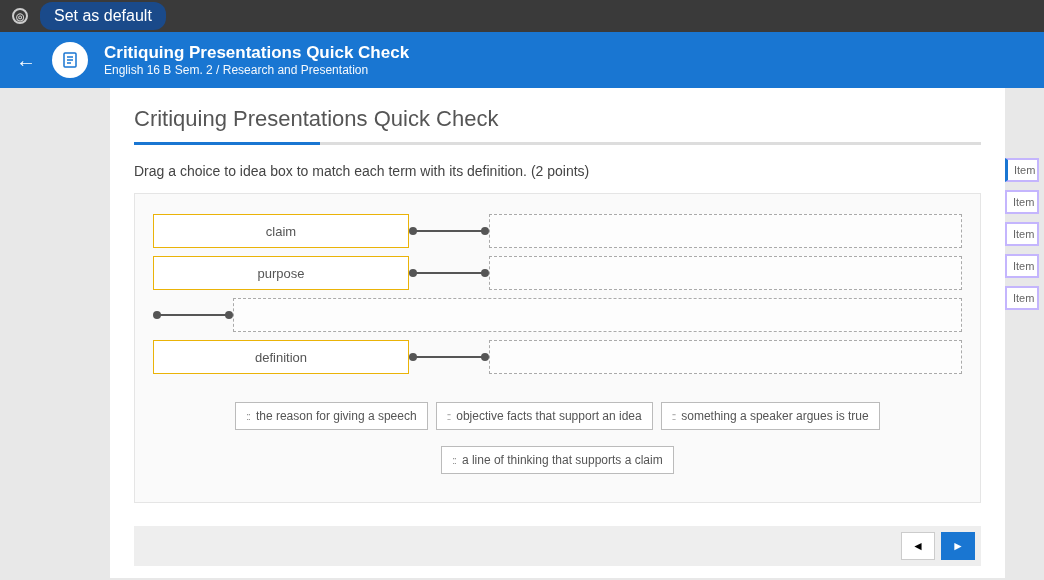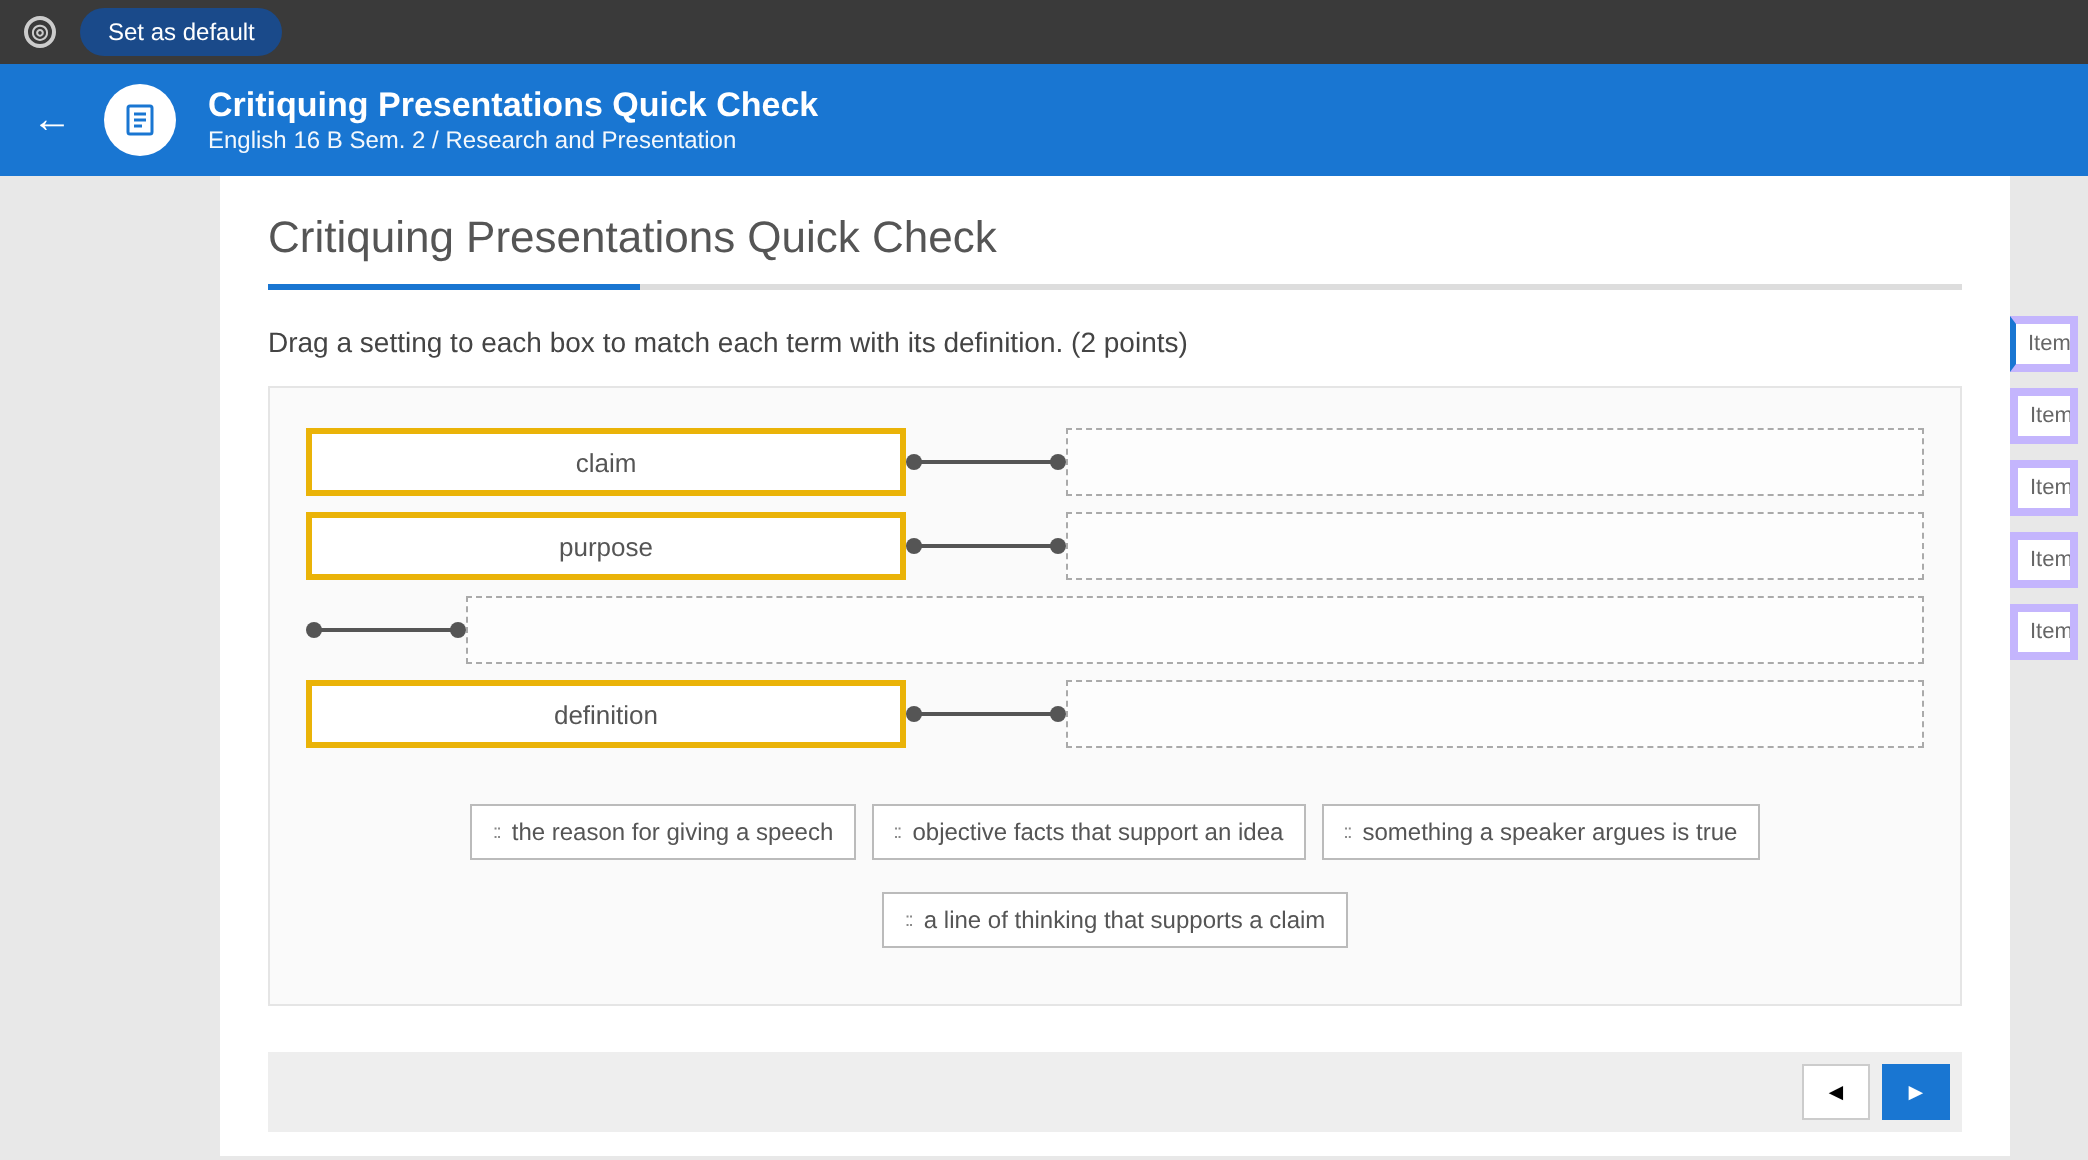--- a/index.html
+++ b/index.html
@@ -31,21 +31,21 @@
       font-size: 10px;
       color: #ccc;
       font-weight: bold;
     }
     .set-default-btn {
       background: #1a4a8a;
       border: none;
       color: #fff;
       padding: 5px 14px;
       border-radius: 12px;
-      font-size: 12px;
+      font-size: 16px;
       cursor: pointer;
     }
     .blue-header {
       background: #1976d2;
       color: #fff;
       height: 56px;
       display: flex;
       align-items: center;
       padding: 0 16px;
       gap: 16px;
@@ -112,23 +112,23 @@
       border: 1px solid #e5e5e5;
       margin: 0 24px;
       padding: 12px 18px 18px 18px;
     }
     .match-row {
       display: flex;
       align-items: center;
       margin: 8px 0;
     }
     .term-box {
-      width: 300px;
+      width: 256px;
       height: 34px;
-      border: 3px solid #eab308;
+      border: 1px solid #eab308;
       background: #fff;
       display: flex;
       align-items: center;
       justify-content: center;
       font-size: 13px;
       color: #555;
     }
     .connector {
       width: 72px;
       height: 2px;
@@ -179,21 +179,21 @@
     .side-nav {
       position: absolute;
       right: -34px;
       top: 70px;
       display: flex;
       flex-direction: column;
       gap: 8px;
     }
     .side-item {
       background: #fff;
-      border: 4px solid #c4b5fd;
+      border: 2px solid #c4b5fd;
       padding: 4px 6px;
       font-size: 11px;
       color: #666;
       width: 34px;
       overflow: hidden;
       white-space: nowrap;
       cursor: pointer;
     }
     .side-item.active {
       border-left: 3px solid #1976d2;
@@ -252,21 +252,21 @@
   </div>
 </div>
 
 <div class="main-area">
   <div class="content-panel">
     <div class="panel-title">Critiquing Presentations Quick Check</div>
     <div class="progress-bar">
       <div class="progress-fill"></div>
     </div>
     <div class="instruction">
-      <span>Drag a setting to each box to match each term with its definition.</span>
+      <span>Drag a choice to idea box to match each term with its definition.</span>
       <span class="points">(2 points)</span>
     </div>
 
     <div class="match-block">
       <div id="rows">
           <div class="match-row">
             <div class="term-box">claim</div>
             <div class="connector"></div>
             <div class="drop-box"></div>
           </div>

